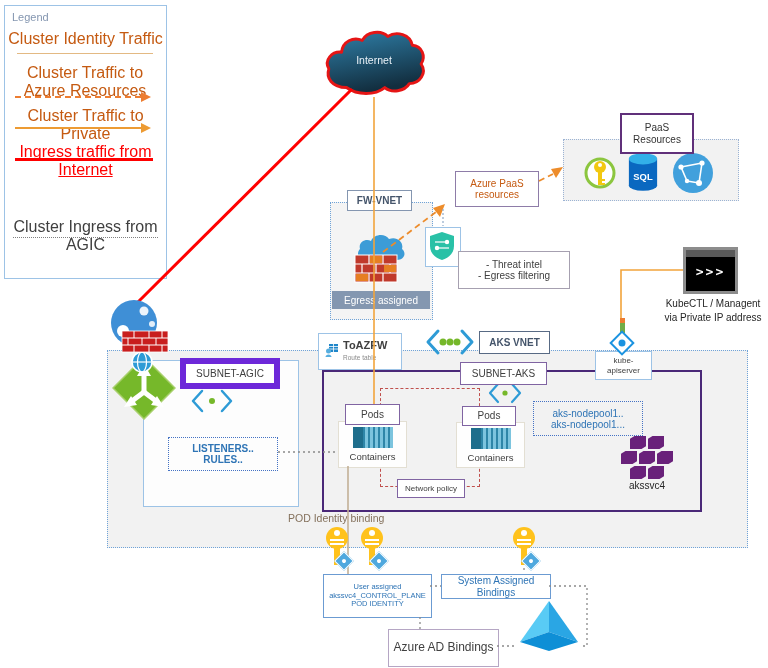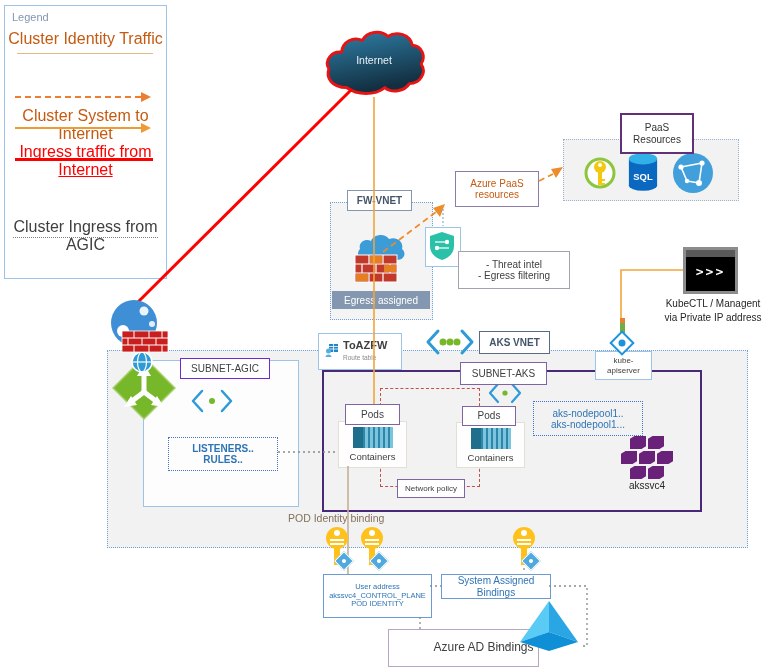--- a/index.html
+++ b/index.html
@@ -51,23 +51,24 @@
   <div class="dotbox" style="left:563px;top:139px;width:174px;height:60px;background:#F2F2F2;border-color:#9BB3D4;"></div>
 
   <div class="abs" style="left:143px;top:360px;width:154px;height:145px;background:#FDFDFD;border:1.3px solid #9DC3E6;z-index:1;"></div>
   <div class="abs" style="left:322px;top:370px;width:376px;height:138px;border:2.5px solid #4A2878;z-index:1;"></div>
   <div class="abs" style="left:380px;top:388px;width:98px;height:97px;border:1.6px dashed #C0504D;z-index:2;"></div>
 
   <div class="legend">
     <span class="t">Legend</span>
     <div class="litem" style="top:24px;color:#C55A11;">Cluster Identity Traffic</div>
     <div class="lline" style="left:12px;top:47px;width:136px;border-top:1.5px solid #E3B983;"></div>
+    <div class="litem" style="top:58px;left:5px;width:150px;color:#C55A11;">Cluster Traffic to Azure Resources</div>
     <div class="lline" style="left:10px;top:90px;width:126px;border-top:2px dashed #ED7D31;"></div>
     <span class="ahead" style="left:136px;top:86px;border-left:10px solid #ED7D31;"></span>
-    <div class="litem" style="top:101px;color:#C55A11;">Cluster System to Internet</div>
+    <div class="litem" style="top:101px;color:#C55A11;">Cluster Traffic to Private</div>
     <div class="lline" style="left:10px;top:121px;width:126px;border-top:2.5px solid #ED9B33;"></div>
     <span class="ahead" style="left:136px;top:117px;border-left:10px solid #ED9B33;"></span>
     <div class="litem" style="top:137px;color:#FF0000;text-decoration:underline;">Ingress traffic from Internet</div>
     <div class="lline" style="left:10px;top:152px;width:138px;border-top:3px solid #FF0000;"></div>
     <div class="litem" style="top:212px;color:#3F3F3F;">Cluster Ingress from AGIC</div>
     <div class="lline" style="left:8px;top:231px;width:145px;border-top:1.5px dotted #7F7F7F;"></div>
   </div>
 
   <div class="abs" style="left:320px;top:26px;width:108px;height:72px;z-index:40;">
     <svg width="108" height="72" viewBox="0 0 110 72">
@@ -281,21 +282,21 @@
       <polygon points="12,51 25,49 19,40" fill="#fff"></polygon>
       <polygon points="52,51 45,40 39,49" fill="#fff"></polygon>
     </svg>
     <svg class="abs" style="left:18px;top:-6px;" width="24" height="24" viewBox="0 0 24 24">
       <circle cx="12" cy="12" r="10" fill="#2E9BD6" stroke="#fff" stroke-width="1.5"></circle>
       <ellipse cx="12" cy="12" rx="4.5" ry="10" fill="none" stroke="#fff" stroke-width="1.2"></ellipse>
       <line x1="2" y1="12" x2="22" y2="12" stroke="#fff" stroke-width="1.2"></line>
     </svg>
   </div>
 
-  <div class="lbl" style="left:180px;top:358px;width:88px;height:19px;border:1px solid #6d28d9;font-size:10px;color:#404040;">
+  <div class="lbl" style="left:180px;top:358px;width:88px;height:19px;border:6px solid #6d28d9;font-size:10px;color:#404040;">
     <span>SUBNET-AGIC</span>
   </div>
   <svg class="abs" style="left:190px;top:388px;z-index:5;" width="44" height="26" viewBox="0 0 44 26">
     <polyline points="12,3 3,13 12,23" fill="none" stroke="#2E9BD6" stroke-width="2.5" stroke-linecap="round" stroke-linejoin="round"></polyline>
     <polyline points="32,3 41,13 32,23" fill="none" stroke="#2E9BD6" stroke-width="2.5" stroke-linecap="round" stroke-linejoin="round"></polyline>
     <circle cx="22" cy="13" r="3" fill="#76B82A"></circle>
   </svg>
   <div class="abs" style="left:168px;top:437px;width:108px;height:32px;border:1.5px dotted #4472C4;z-index:5;
        display:flex;flex-direction:column;align-items:center;justify-content:center;font-size:10px;font-weight:600;color:#2E74B5;">
     <span>LISTENERS..</span>
@@ -380,28 +381,28 @@
       <span class="kbar b2"></span>
     <span class="kshaft"></span>
       <span class="ktooth t1"></span>
       <span class="ktooth t2"></span>
     <span class="kbadge">
         <span class="kbdot"></span>
       </span>
   </div>
 
   <div class="lbl" style="left:323px;top:574px;width:107px;height:42px;border:1.2px solid #6B9BD2;font-size:7.5px;color:#2E74B5;">
-    <span>User address</span>
+    <span>User assigned</span>
     <span>akssvc4_CONTROL_PLANE</span>
     <span>POD IDENTITY</span>
   </div>
   <div class="lbl" style="left:441px;top:574px;width:108px;height:23px;border:1.2px solid #6B9BD2;font-size:10px;color:#2E74B5;">
     <span>System Assigned Bindings</span>
   </div>
-  <div class="lbl" style="left:388px;top:629px;width:109px;height:36px;border:1.2px solid #B5A6C4;font-size:12px;color:#404040;padding-left:40px;">
+  <div class="lbl" style="left:388px;top:629px;width:109px;height:36px;border:1.2px solid #B5A6C4;font-size:12px;color:#404040;">
     <span>Azure AD Bindings</span>
   </div>
 
   <div class="abs" style="left:517px;top:600px;z-index:10;">
     <svg width="64" height="52" viewBox="0 0 64 52">
       <polygon points="32,1 3,42 32,32" fill="#59CBF5"></polygon>
       <polygon points="32,1 61,42 32,32" fill="#2AA6E4"></polygon>
       <polygon points="3,42 32,32 61,42 32,51" fill="#0E8FD6"></polygon>
     </svg>
   </div>

